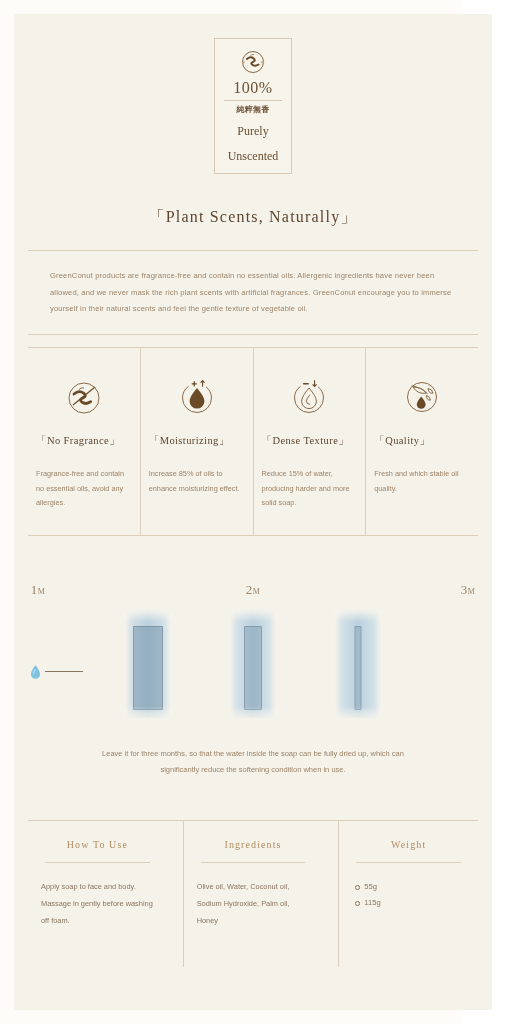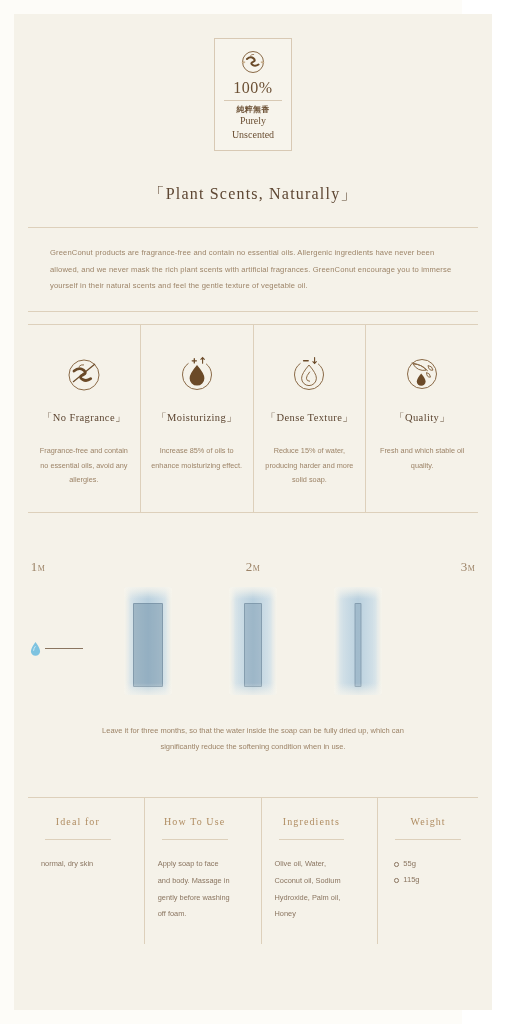--- a/index.html
+++ b/index.html
@@ -61,24 +61,24 @@
   .badge-cjk {
     font-family: "DejaVu Sans", sans-serif;
     font-size: 8px;
     color: #6b4f33;
     letter-spacing: .3px;
     line-height: 1.2;
     font-weight: bold;
   }
   .badge-en {
     font-family: "Liberation Serif", serif;
-    font-size: 10px;
+    font-size: 12px;
     color: #6b4f33;
     line-height: 1.25;
-    margin-top: 1px;
+    margin-top: 10px;
   }
 
   
   .headline {
     text-align: center;
     font-family: "Liberation Serif", serif;
     font-size: 16px;
     color: #5d4632;
     letter-spacing: 1.2px;
     margin-top: 33px;
@@ -101,21 +101,21 @@
   .features {
     display: flex;
     margin: 0 14px;
     border-top: 1px solid #ddd0bb;
     border-bottom: 1px solid #ddd0bb;
     margin-top: 12px;
   }
   .feature {
     flex: 1 1 0;
     padding: 26px 8px 24px 8px;
-    text-align: center;
+    text-align: left;
     box-sizing: border-box;
   }
   .feature + .feature { border-left: 1px solid #ddd0bb; }
   .feature-icon { height: 46px; display: flex; align-items: center; justify-content: center; }
   .feature-title {
     font-family: "Liberation Serif", serif;
     font-size: 10.5px;
     color: #5d4632;
     letter-spacing: .4px;
     margin-top: 14px;
@@ -363,25 +363,20 @@
           <div class="core core-3"></div>
         </div>
       </div>
 
       <div class="soap-caption">Leave it for three months, so that the water inside the soap can be fully dried up, which can significantly reduce the softening condition when in use.</div>
     </div>
 
     <div class="spec-rule"></div>
     <div class="specs">
 
-      <div class="spec">
-        <div class="spec-title">Ideal for</div>
-        <div class="spec-underline"></div>
-        <div class="spec-body">normal, dry skin</div>
-      </div>
 
       <div class="spec">
         <div class="spec-title">How To Use</div>
         <div class="spec-underline"></div>
         <div class="spec-body">Apply soap to face and body. Massage in gently before washing off foam.</div>
       </div>
 
       <div class="spec">
         <div class="spec-title">Ingredients</div>
         <div class="spec-underline"></div>

